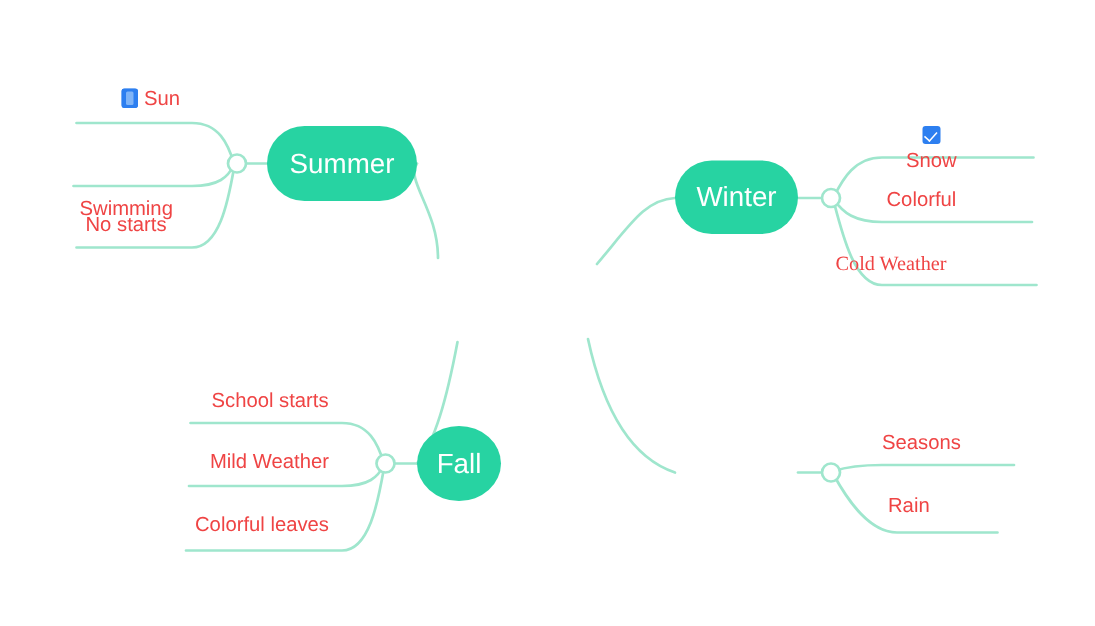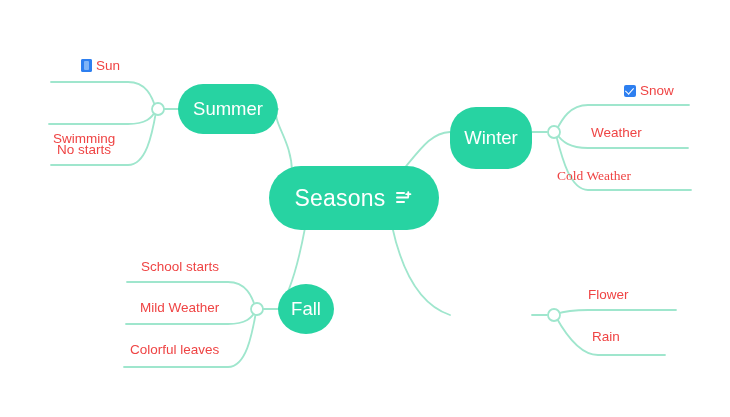--- a/index.html
+++ b/index.html
@@ -169,38 +169,26 @@
     </g>
 
     <g stroke="#9fe6cd" stroke-width="1.8" fill="#ffffff">
       <circle cx="158" cy="109" r="6"></circle>
       <circle cx="554" cy="132" r="6"></circle>
       <circle cx="257" cy="309" r="6"></circle>
       <circle cx="554" cy="315" r="6"></circle>
     </g>
   </svg>
 
-  <div class="node node-root" style="left:269px; top:166px; width:170px; height:64px;">
-    <span class="node-label">Seasons</span>
-    <span class="root-icon">
-      <svg viewBox="0 0 17 15" width="17" height="15" aria-hidden="true">
-        <rect x="0" y="1" width="9" height="2" rx="1" fill="#ffffff"></rect>
-        <rect x="0" y="5.5" width="13" height="2" rx="1" fill="#ffffff"></rect>
-        <rect x="0" y="10" width="9" height="2" rx="1" fill="#ffffff"></rect>
-        <rect x="11.3" y="0.2" width="1.9" height="6" rx="0.9" fill="#ffffff"></rect>
-        <rect x="9.3" y="2.2" width="6" height="1.9" rx="0.9" fill="#ffffff"></rect>
-      </svg>
-    </span>
-  </div>
 
   <div class="node node-branch" style="left:178px; top:84px; width:100px; height:50px;">
     <span class="node-label">Summer</span>
   </div>
 
-  <div class="node node-branch" style="left:450px; top:107px; width:82px; height:62px;">
+  <div class="node node-branch" style="left:450px; top:107px; width:82px; height:49px;">
     <span class="node-label">Winter</span>
   </div>
 
   <div class="node node-branch node-round" style="left:278px; top:284px; width:56px; height:50px;">
     <span class="node-label">Fall</span>
   </div>
 
 
   <div class="leaf" style="left:81px; top:59px;">
     <span class="leaf-marker">
@@ -210,48 +198,48 @@
   </div>
 
   <div class="leaf" style="left:53px; top:101px;margin-top:31px;">
     <span class="leaf-label">Swimming</span>
   </div>
 
   <div class="leaf" style="left:57px; top:143px;">
     <span class="leaf-label">No starts</span>
   </div>
 
-  <div class="leaf" style="left:624px; top:84px;">
+  <div class="leaf" style="left:604px; top:84px;flex-direction:column;">
     <span class="leaf-marker">
       <span class="icon-checkbox"></span>
     </span>
     <span class="leaf-label">Snow</span>
   </div>
 
   <div class="leaf" style="left:591px; top:126px;">
-    <span class="leaf-label">Weather</span>
+    <span class="leaf-label">Colorful</span>
   </div>
 
   <div class="leaf" style="left:557px; top:169px;font-family:Liberation Serif, serif;">
     <span class="leaf-label">Cold Weather</span>
   </div>
 
   <div class="leaf" style="left:141px; top:260px;">
     <span class="leaf-label">School starts</span>
   </div>
 
   <div class="leaf" style="left:140px; top:301px;">
     <span class="leaf-label">Mild Weather</span>
   </div>
 
   <div class="leaf" style="left:130px; top:343px;">
     <span class="leaf-label">Colorful leaves</span>
   </div>
 
   <div class="leaf" style="left:588px; top:288px;">
-    <span class="leaf-label">Flower</span>
+    <span class="leaf-label">Seasons</span>
   </div>
 
   <div class="leaf" style="left:592px; top:330px;align-items:center;">
     <span class="leaf-label">Rain</span>
   </div>
 
 </div>
 
 </body></html>

